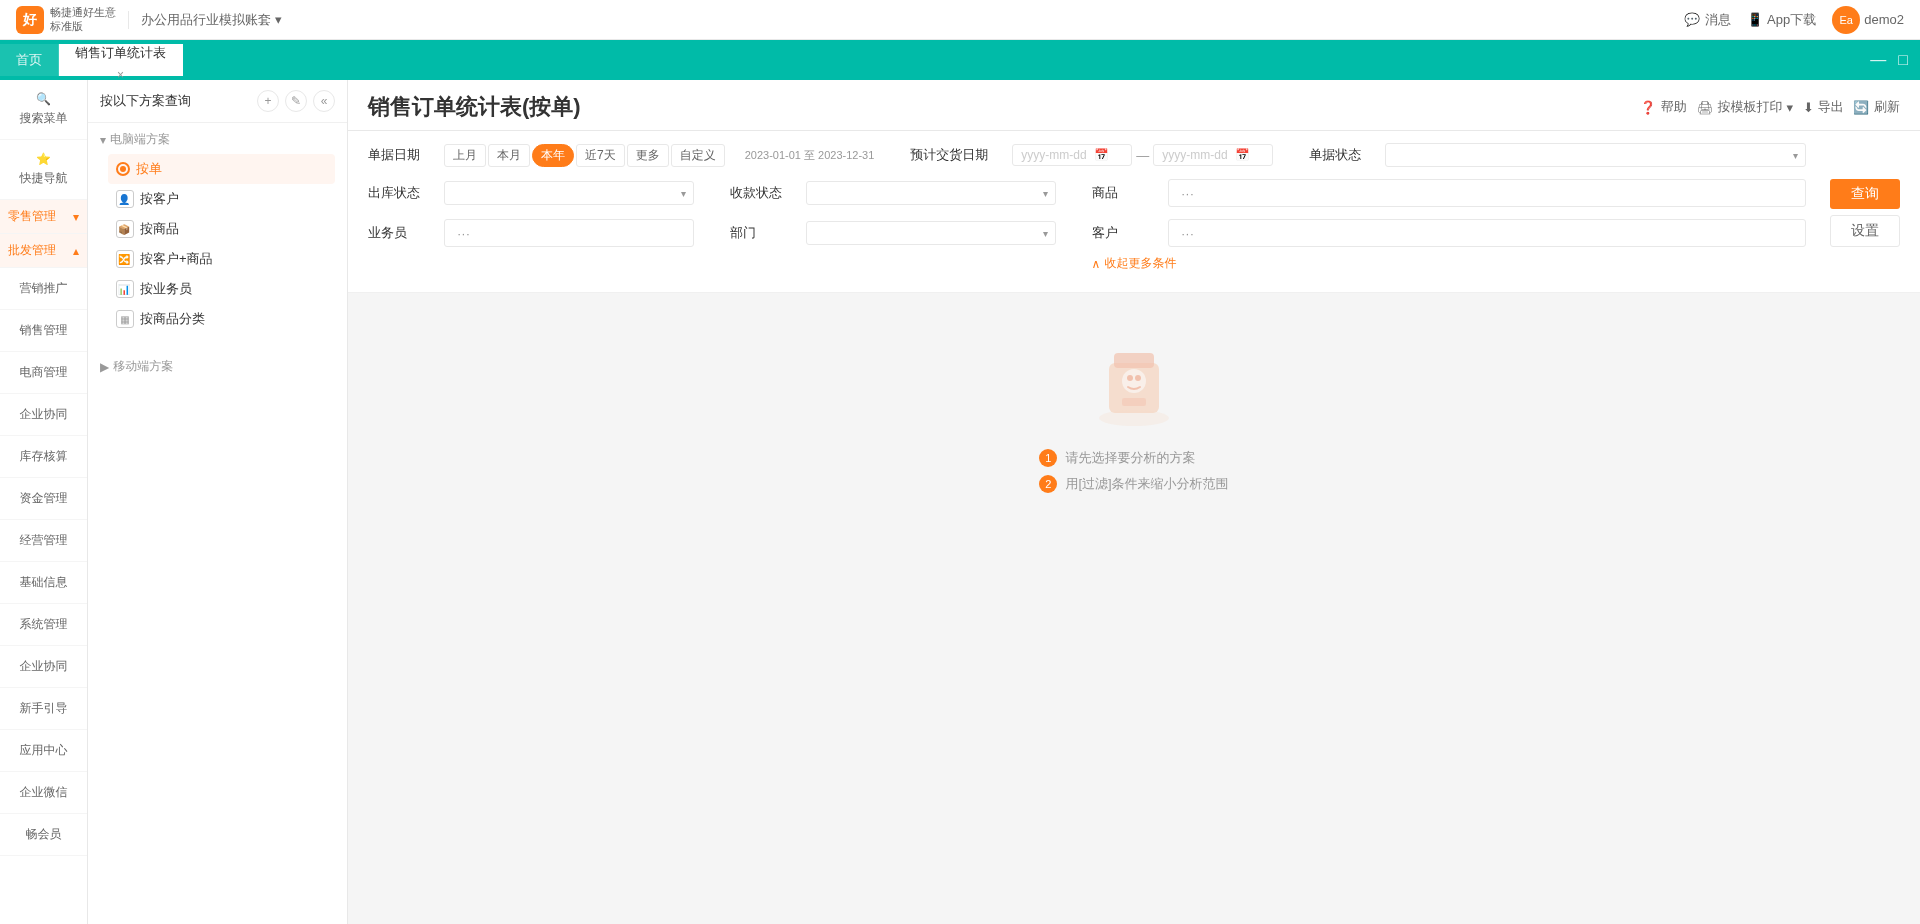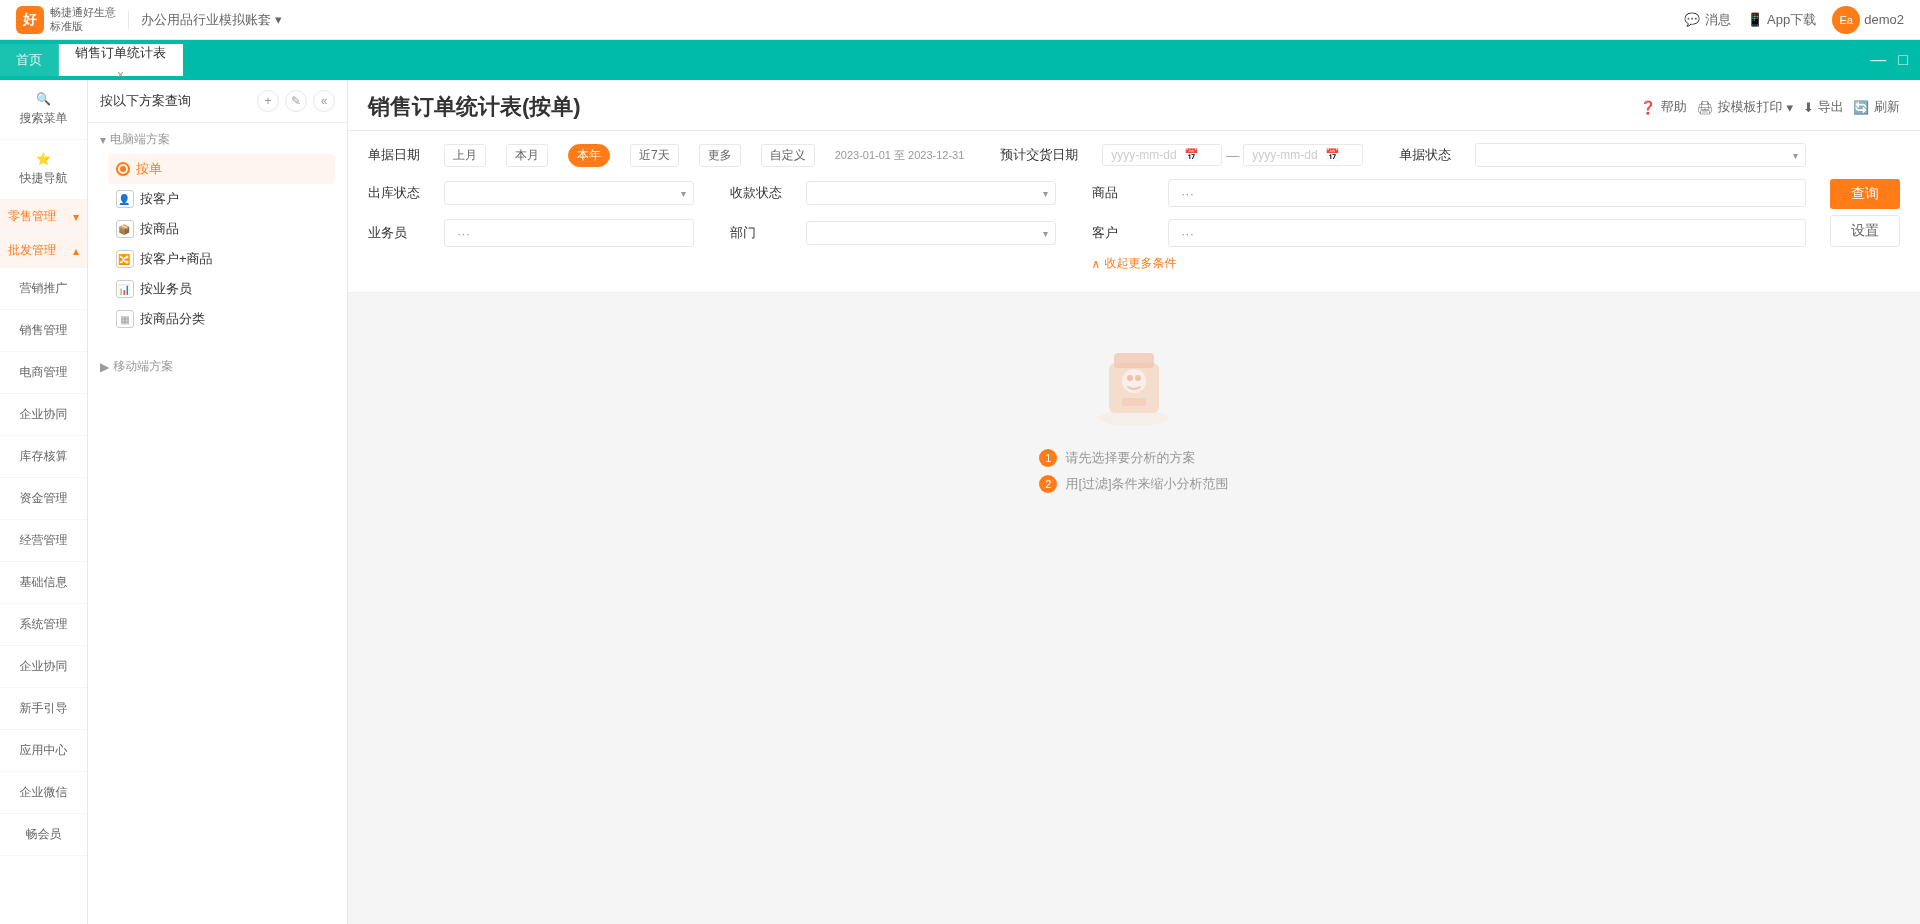--- a/index.html
+++ b/index.html
@@ -56,21 +56,21 @@
     .page-header { padding: 12px 20px 8px; background: #fff; border-bottom: 1px solid #e8e8e8; display: flex; align-items: center; justify-content: space-between; }
     .page-title { font-size: 22px; font-weight: 600; color: #333; }
     .page-actions { display: flex; gap: 10px; align-items: center; }
     .page-action-btn { display: flex; align-items: center; gap: 4px; color: #666; font-size: 13px; cursor: pointer; }
 
     
     .filter-area { background: #fff; padding: 12px 20px; border-bottom: 1px solid #f0f0f0; }
     .filter-row { display: flex; align-items: center; gap: 16px; margin-bottom: 12px; flex-wrap: wrap; }
     .filter-row:last-child { margin-bottom: 0; }
     .filter-label { font-size: 13px; color: #333; white-space: nowrap; min-width: 60px; }
-    .filter-date-group { display: flex; align-items: center; gap: 20px; }
+    .filter-date-group { display: flex; align-items: center; gap: 2px; }
     .date-quick-btn { padding: 2px 8px; border: 1px solid #e8e8e8; border-radius: 3px; font-size: 12px; color: #666; cursor: pointer; background: #fff; }
     .date-quick-btn.active { background: #ff7c19; color: #fff; border-color: #ff7c19; border-radius: 12px; }
     .date-range { display: flex; align-items: center; gap: 4px; margin-left: 8px; }
     .date-input { display: flex; align-items: center; gap: 4px; border: 1px solid #e8e8e8; border-radius: 3px; padding: 3px 8px; font-size: 12px; color: #ccc; min-width: 120px; }
     .date-dash { color: #999; }
     .filter-select { border: 1px solid #e8e8e8; border-radius: 3px; padding: 4px 28px 4px 8px; font-size: 12px; color: #333; background: #fff; appearance: none; cursor: pointer; min-width: 200px; position: relative; }
     .filter-select-wrapper { position: relative; display: flex; align-items: center; }
     .filter-select-wrapper::after { content: '▾'; position: absolute; right: 8px; color: #999; font-size: 10px; pointer-events: none; }
     .filter-dots { color: #999; cursor: pointer; padding: 0 4px; }
 

